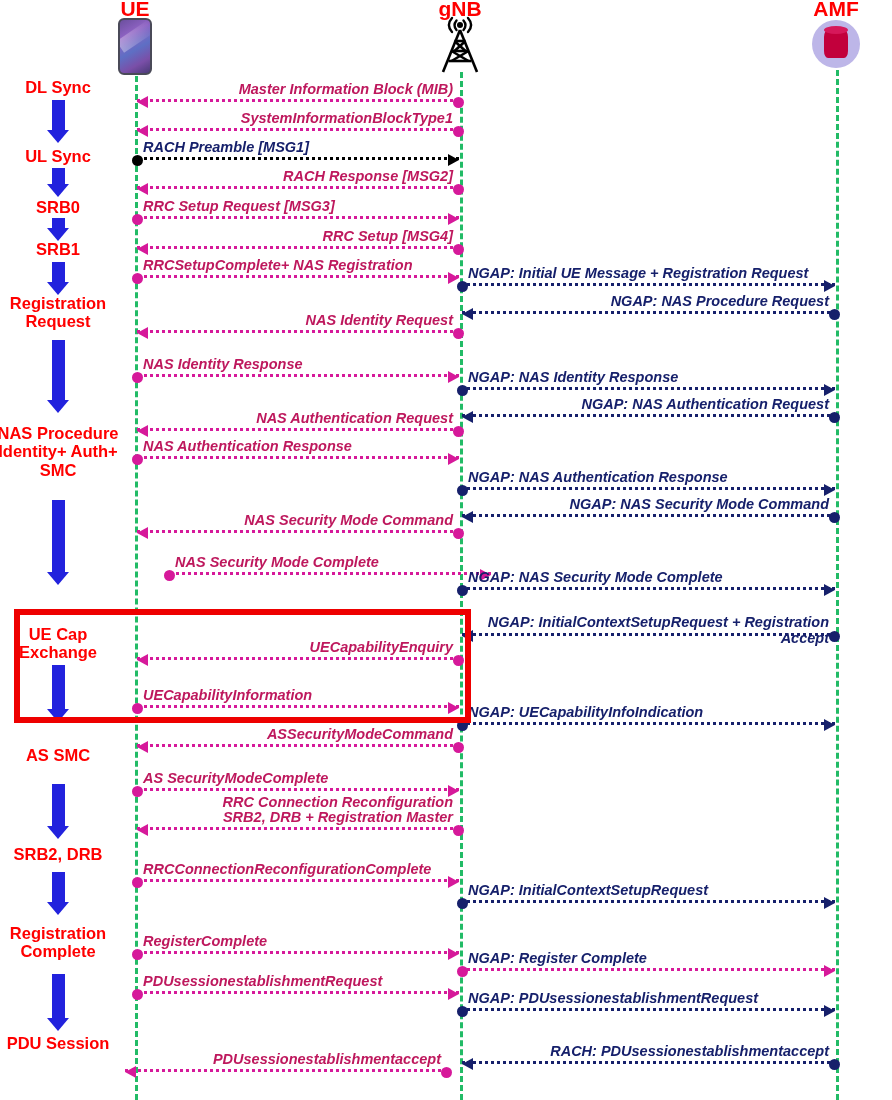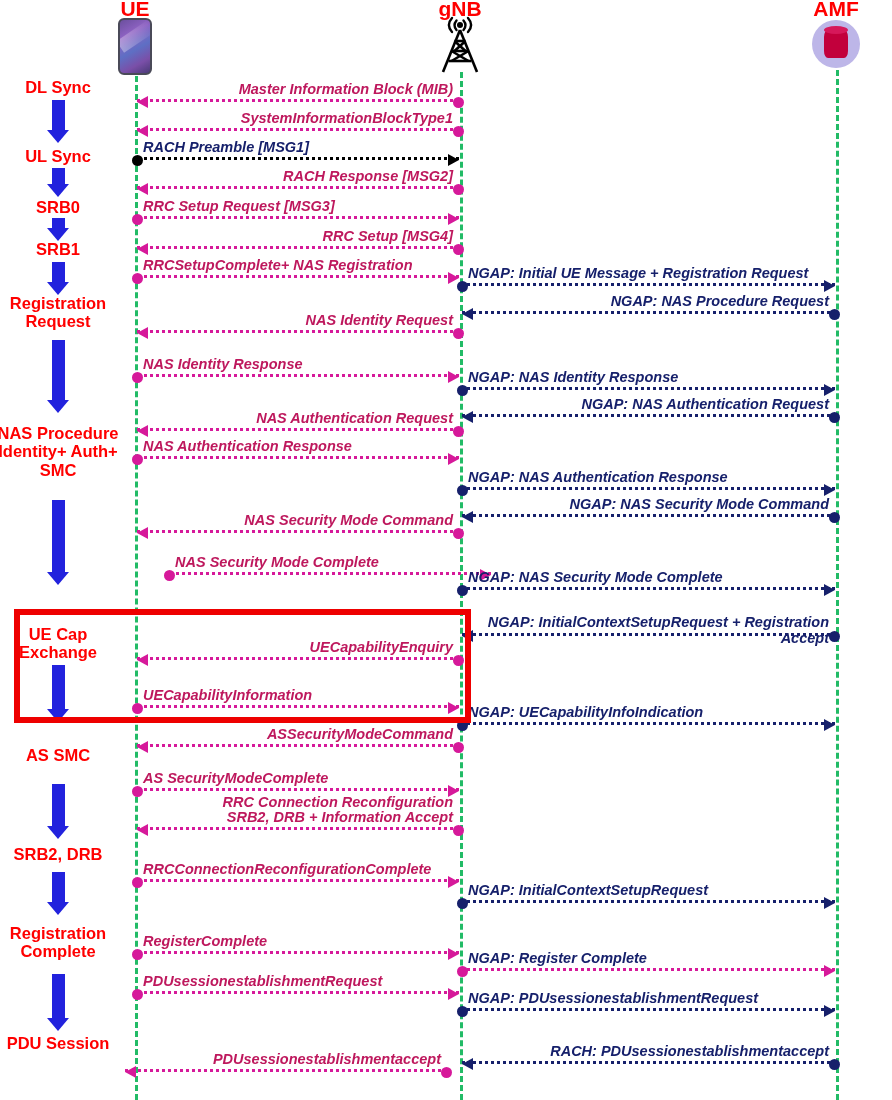--- a/index.html
+++ b/index.html
@@ -367,21 +367,21 @@
   <div class="msg" style="left:137px;top:788px;width:322px;">
     <div class="dot" style="left:-5px;"></div>
     <div class="head-r"></div>
     <div class="msg-text left">AS SecurityModeComplete</div>
   </div>
 
   <div class="msg" style="left:137px;top:827px;width:322px;">
     <div class="head-l"></div>
     <div class="dot" style="right:-5px;"></div>
     <div class="msg-text right">RRC Connection Reconfiguration
-SRB2, DRB + Information Accept</div>
+SRB2, DRB + Registration Master</div>
   </div>
 
   <div class="msg" style="left:137px;top:879px;width:322px;text-decoration:underline;">
     <div class="dot" style="left:-5px;"></div>
     <div class="head-r"></div>
     <div class="msg-text left">RRCConnectionReconfigurationComplete</div>
   </div>
 
   <div class="msg" style="left:137px;top:951px;width:322px;">
     <div class="dot" style="left:-5px;"></div>

